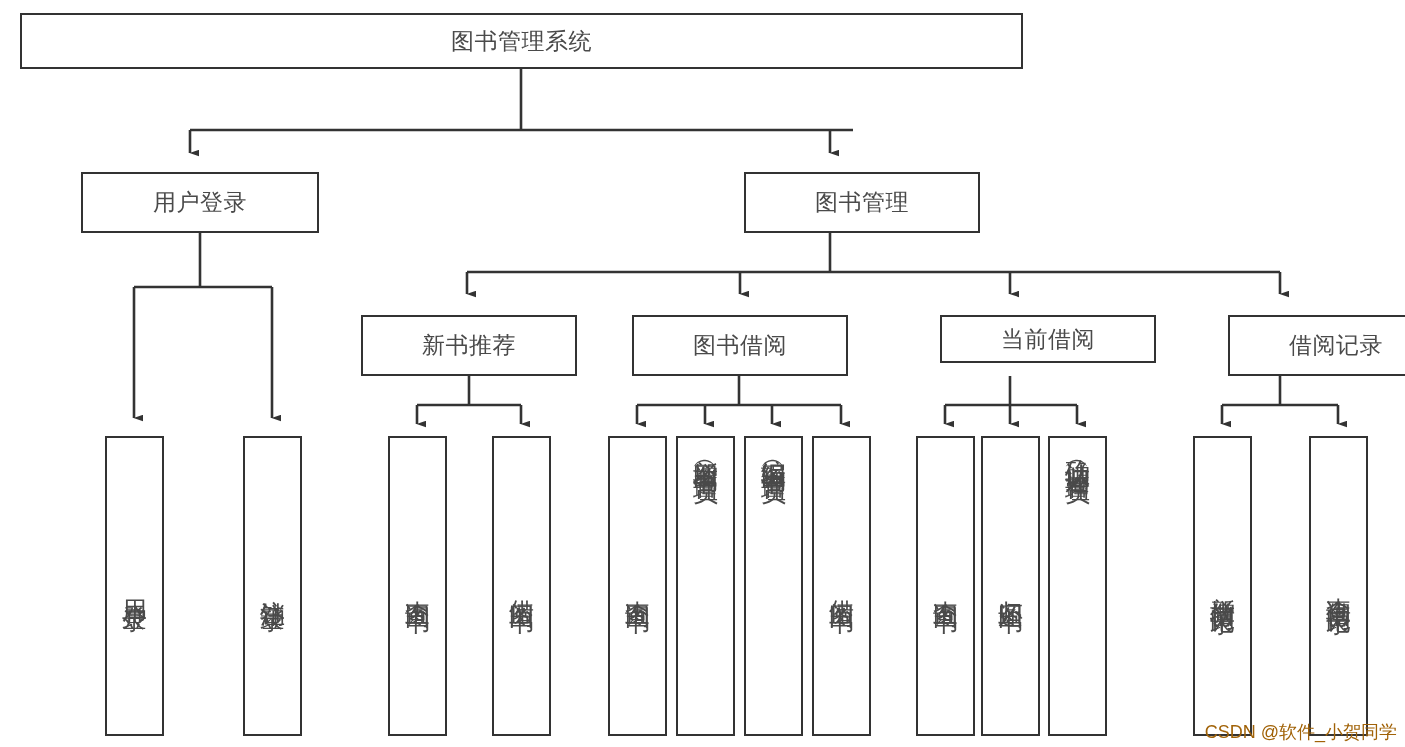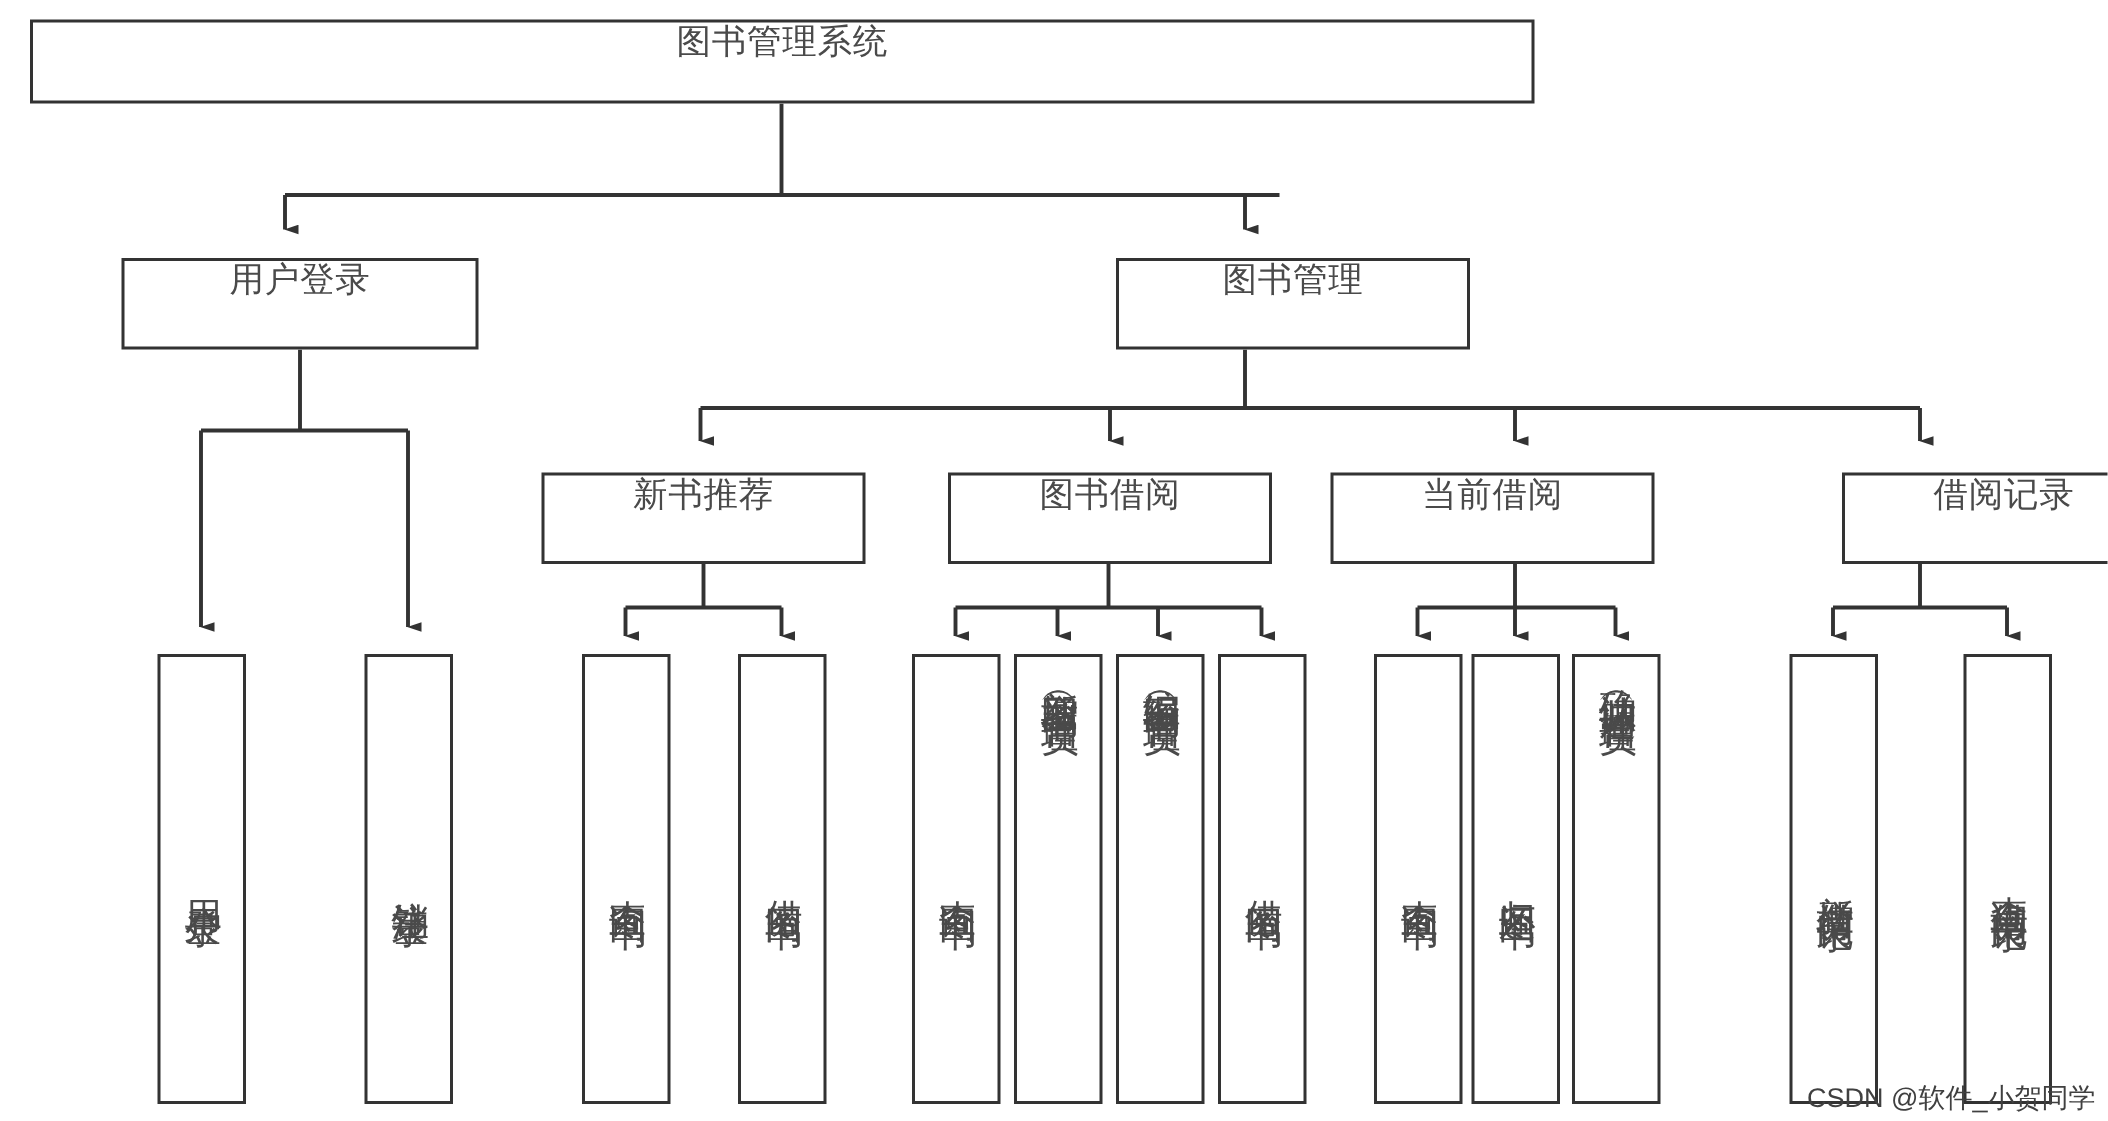--- a/index.html
+++ b/index.html
@@ -26,20 +26,21 @@
     width: 1405px;
     height: 747px;
     pointer-events: none;
   }
   .node {
     position: absolute;
     box-sizing: border-box;
     background: #ffffff;
     border: 2px solid #333333;
     display: flex;
+    align-items: center;
     justify-content: center;
     z-index: 2;
   }
   .node-label {
     color: #4a4a4a;
     line-height: 1.05;
     white-space: pre;
     text-align: center;
   }
   
@@ -70,21 +71,21 @@
     align-items: flex-start;
   }
   .node.vert.topped .node-label {
     margin-top: 2px;
   }
   #watermark {
     position: absolute;
     right: 8px;
     bottom: 3px;
     font-size: 18px;
-    color: #404040;
+    color: #a16207;
     white-space: nowrap;
     z-index: 3;
     font-family: "Liberation Sans", "DejaVu Sans", sans-serif;
   }
 </style>
 </head>
 <body>
 
 <div id="diagram-root">
 
@@ -148,21 +149,21 @@
   <div class="node horiz" style="left:744px; top:172px; width:236px; height:61px;">
     <span class="node-label">图书管理</span>
   </div>
 
   <div class="node horiz" style="left:361px; top:315px; width:216px; height:61px;">
     <span class="node-label">新书推荐</span>
   </div>
   <div class="node horiz" style="left:632px; top:315px; width:216px; height:61px;">
     <span class="node-label">图书借阅</span>
   </div>
-  <div class="node horiz" style="left:887px; top:315px; width:216px; height:61px;">
+  <div class="node horiz" style="left:940px; top:315px; width:216px; height:48px;">
     <span class="node-label">当前借阅</span>
   </div>
   <div class="node horiz" style="left:1228px; top:315px; width:216px; height:61px;">
     <span class="node-label">借阅记录</span>
   </div>
 
   <div class="node vert centered" style="left:105px; top:436px; width:59px; height:300px;">
     <span class="node-label">用户登录</span>
   </div>
   <div class="node vert centered" style="left:243px; top:436px; width:59px; height:300px;">

